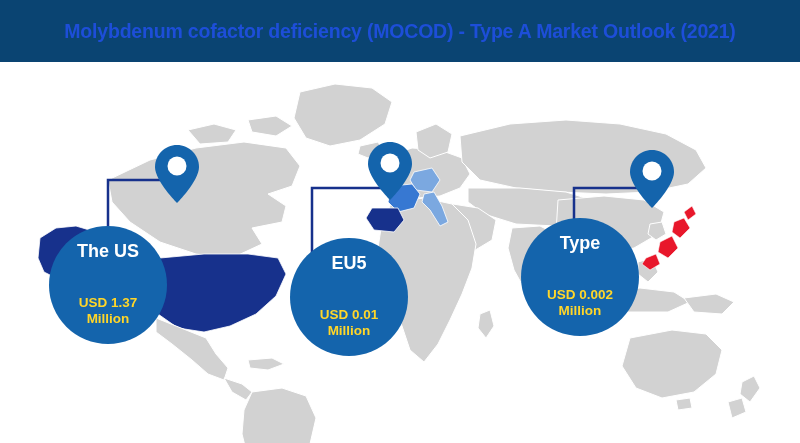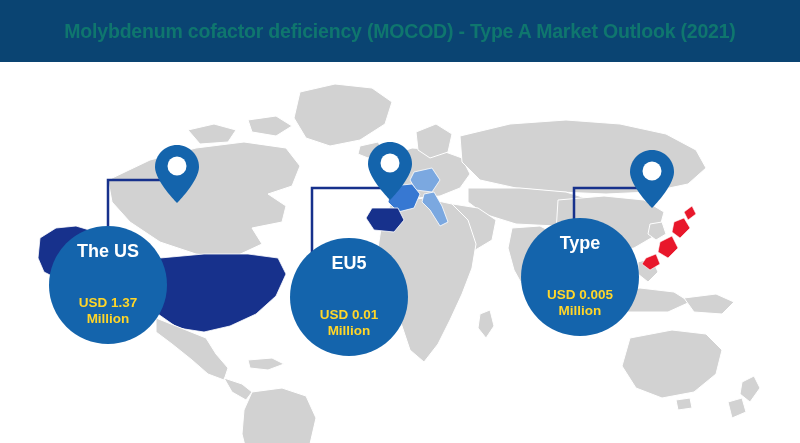--- a/index.html
+++ b/index.html
@@ -29,21 +29,21 @@
   }
   .header-title {
     position: absolute;
     left: 0;
     top: 0;
     width: 800px;
     height: 62px;
     display: flex;
     align-items: center;
     justify-content: center;
-    color: #0f766e;
+    color: #1d4ed8;
     font-size: 19.5px;
     font-weight: bold;
     letter-spacing: -0.2px;
     text-align: center;
     padding: 0 10px;
     box-sizing: border-box;
     white-space: nowrap;
   }
 
   
@@ -221,17 +221,17 @@
       <div class="bubble-value"><span>USD 1.37</span><br><span>Million</span></div>
     </div>
 
     <div class="bubble" style="left:290px; top:176px;">
       <div class="bubble-title">EU5</div>
       <div class="bubble-value"><span>USD 0.01</span><br><span>Million</span></div>
     </div>
 
     <div class="bubble" style="left:521px; top:156px;">
       <div class="bubble-title">Type</div>
-      <div class="bubble-value"><span>USD 0.005</span><br><span>Million</span></div>
+      <div class="bubble-value"><span>USD 0.002</span><br><span>Million</span></div>
     </div>
 
   </div>
 </div>
 
 </body></html>

